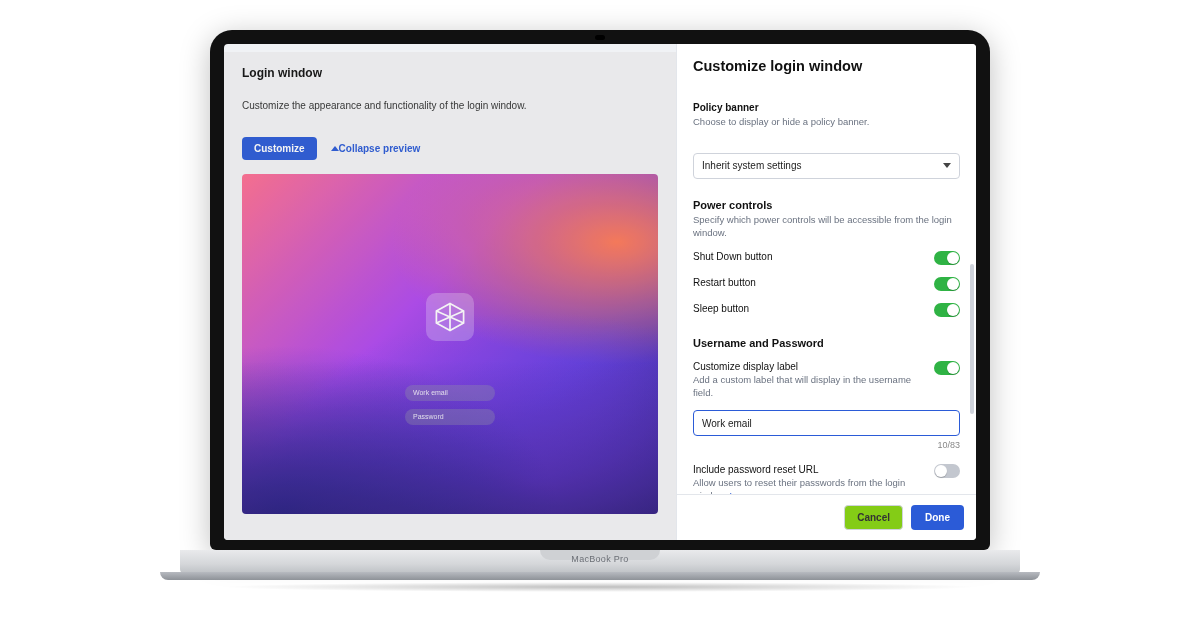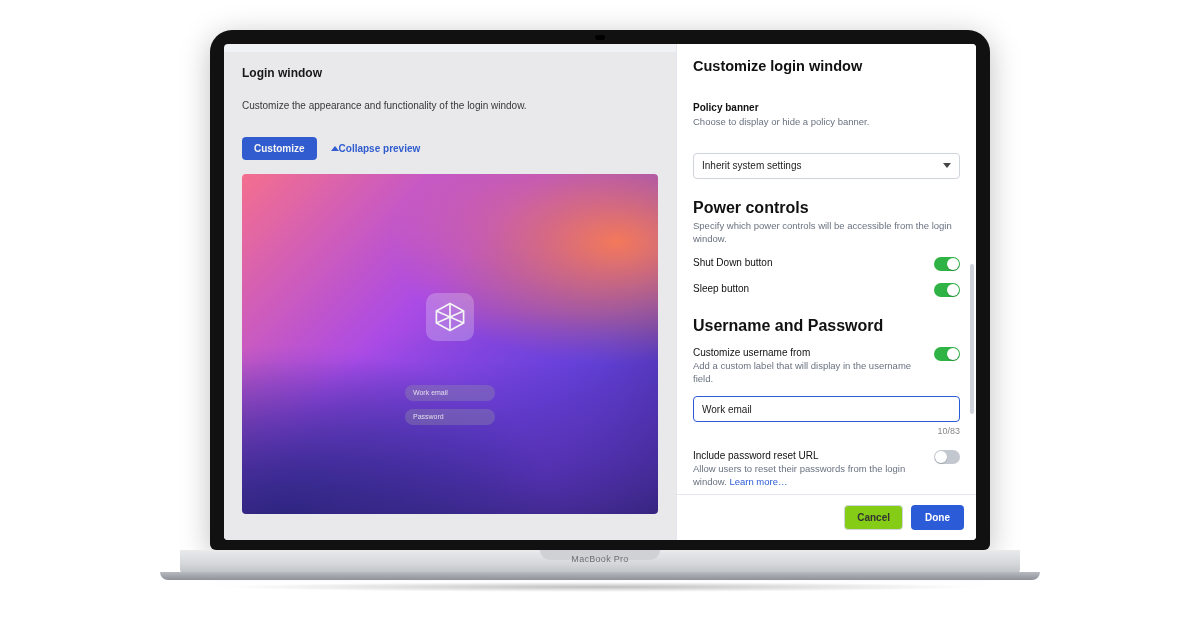--- a/index.html
+++ b/index.html
@@ -31,21 +31,21 @@
   .preview-inputs { position:absolute; left:50%; top:62%; transform:translateX(-50%); display:flex; flex-direction:column; gap:8px; }
   .p-input { width:90px; height:16px; border-radius:8px; background: rgba(150,150,170,.35); display:flex; align-items:center; padding:0 8px; }
   .p-input span { font-size:7px; color: rgba(255,255,255,.85); }
   .right-pane { width: 300px; background: #fff; border-left:1px solid #e3e6eb; display:flex; flex-direction:column; position:relative; }
   .panel-scroll { flex:1; overflow-y:auto; padding: 14px 16px 6px 16px; }
   .panel-title { font-size: 14.5px; font-weight:800; color:#111; }
   .subhead { font-size:10px; font-weight:700; color:#111; margin-top:28px; }
   .subtext { font-size:9.5px; color:#6a7280; margin-top:3px; line-height:1.35; }
   .select { margin-top:24px; width:100%; height:26px; border:1px solid #cfd3db; border-radius:4px; background:#fff; display:flex; align-items:center; justify-content:space-between; padding:0 8px; font-size:10px; color:#222; cursor:pointer;}
   .caret-down { width:0; height:0; border-left:4px solid transparent; border-right:4px solid transparent; border-top:5px solid #444; }
-  .section-title { font-size:16px; font-weight:800; color:#111; margin-top:20px; }
+  .section-title { font-size:11px; font-weight:800; color:#111; margin-top:20px; }
   .toggle-row { display:flex; justify-content:space-between; align-items:flex-start; margin-top:12px; gap:10px;}
   .toggle-row .label { font-size:10px; color:#111; }
   .toggle { width:26px; height:14px; border-radius:8px; position:relative; cursor:pointer; flex:0 0 auto; }
   .toggle.on { background:#2fb344; }
   .toggle.off { background:#c3c7cf; }
   .toggle .knob { position:absolute; width:12px; height:12px; background:#fff; border-radius:50%; top:1px; box-shadow:0 1px 1px rgba(0,0,0,.2);}
   .toggle.on .knob { right:1px; }
   .toggle.off .knob { left:1px; }
   .tg-label-block .main { font-size:10px; color:#111; }
   .tg-label-block .sub { font-size:9.5px; color:#6a7280; margin-top:2px; line-height:1.35; }
@@ -122,31 +122,37 @@
             <div class="section-title">Power controls</div>
             <div class="subtext">Specify which power controls will be accessible from the login window.</div>
 
             <div class="toggle-row">
               <div class="label">Shut Down button</div>
               <div class="toggle on">
                   <div class="knob"></div>
                 </div>
             </div>
             <div class="toggle-row">
+              <div class="label">Restart button</div>
+              <div class="toggle on">
+                  <div class="knob"></div>
+                </div>
+            </div>
+            <div class="toggle-row">
               <div class="label">Sleep button</div>
               <div class="toggle on">
                   <div class="knob"></div>
                 </div>
             </div>
 
             <div class="section-title">Username and Password</div>
 
             <div class="toggle-row">
               <div class="tg-label-block">
-                <div class="main">Customize username from</div>
+                <div class="main">Customize display label</div>
                 <div class="sub">Add a custom label that will display in the username field.</div>
               </div>
               <div class="toggle on">
                   <div class="knob"></div>
                 </div>
             </div>
             <input class="text-input" value="Work email" style="">
             <div class="counter">10/83</div>
 
             <div class="toggle-row" style="margin-top:14px;">

